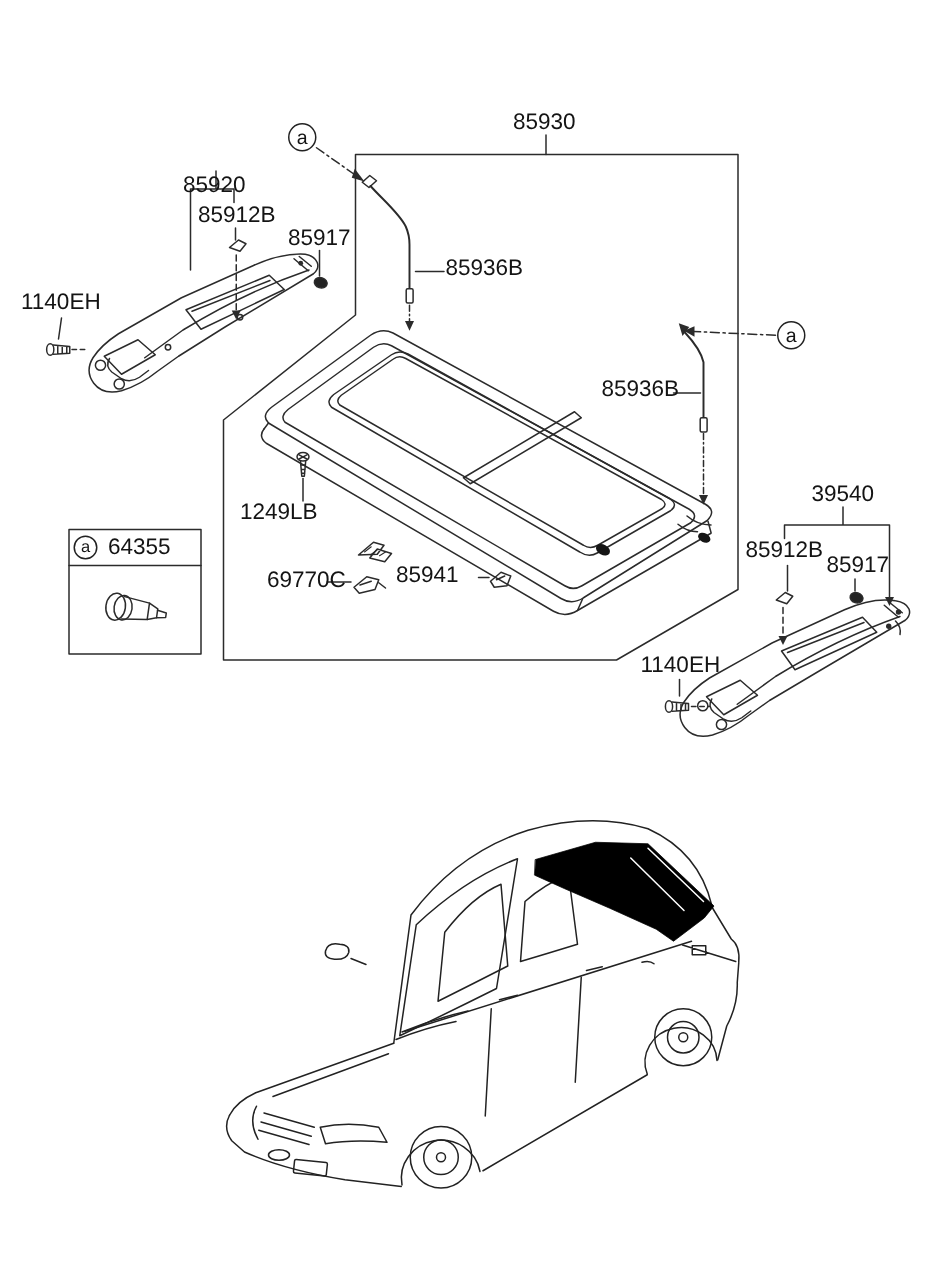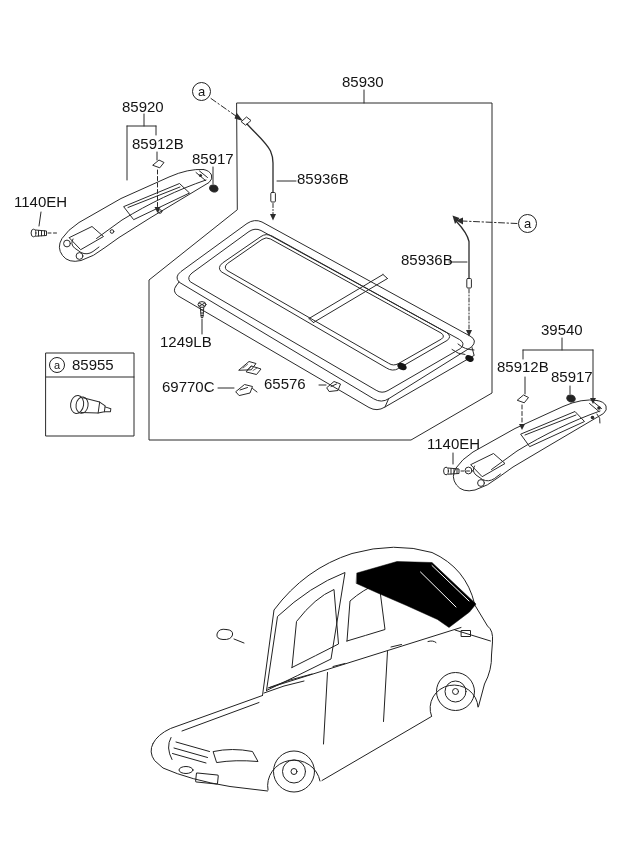--- a/index.html
+++ b/index.html
@@ -205,30 +205,30 @@
           <circle cx="455.5" cy="691.5" r="3"></circle>
     <path d="M455,630 L490.5,641 M461.5,630.5 h9 v6 h-9 Z M428,641.5 q5,-1.5 8,1"></path>
     <path fill="#000" stroke="#000" stroke-width=".5" d="M357,573 L397,561.5 L432,562.5 L476,604 L469.5,612 L449,627.5 L437.5,619.5 L406.5,605.5 L376.5,592.5 L356.5,583.5 Z"></path>
     <path stroke="#fff" stroke-width="1" d="M432,565.5 L469,601 M420.5,572 L456,607"></path>
   </g>
 
 </g>
 </svg>
 
 <div class="lbl" style="left:342px;top:74px">85930</div>
-<div class="lbl" style="left:122px;top:99px">85920</div>
+<div class="lbl" style="left:122px;top:116px">85920</div>
 <div class="lbl" style="left:132px;top:136px">85912B</div>
 <div class="lbl" style="left:192px;top:151px">85917</div>
 <div class="lbl" style="left:14px;top:194px">1140EH</div>
 <div class="lbl" style="left:297px;top:171px">85936B</div>
 <div class="lbl" style="left:401px;top:252px">85936B</div>
 <div class="lbl" style="left:160px;top:334px">1249LB</div>
-<div class="lbl" style="left:72px;top:357px">85955</div>
-<div class="lbl" style="left:162px;top:379px">69770C</div>
-<div class="lbl" style="left:264px;top:376px">65576</div>
+<div class="lbl" style="left:72px;top:357px">64355</div>
+<div class="lbl" style="left:178px;top:379px">69770C</div>
+<div class="lbl" style="left:264px;top:376px">85941</div>
 <div class="lbl" style="left:541px;top:322px">39540</div>
 <div class="lbl" style="left:497px;top:359px">85912B</div>
 <div class="lbl" style="left:551px;top:369px">85917</div>
 <div class="lbl" style="left:427px;top:436px">1140EH</div>
 
 <div class="callout" style="left:192px;top:82px">
   <span>a</span>
 </div>
 <div class="callout" style="left:518px;top:214px">
   <span>a</span>

